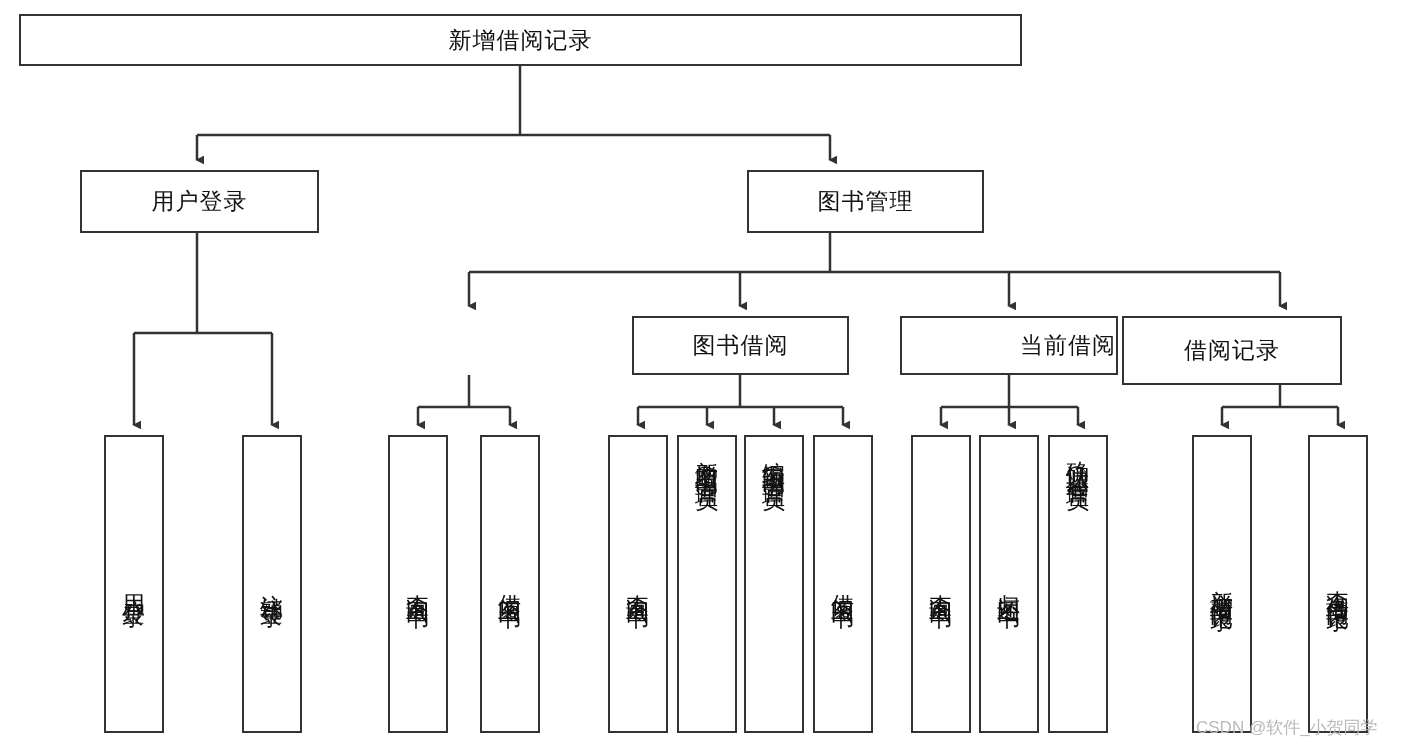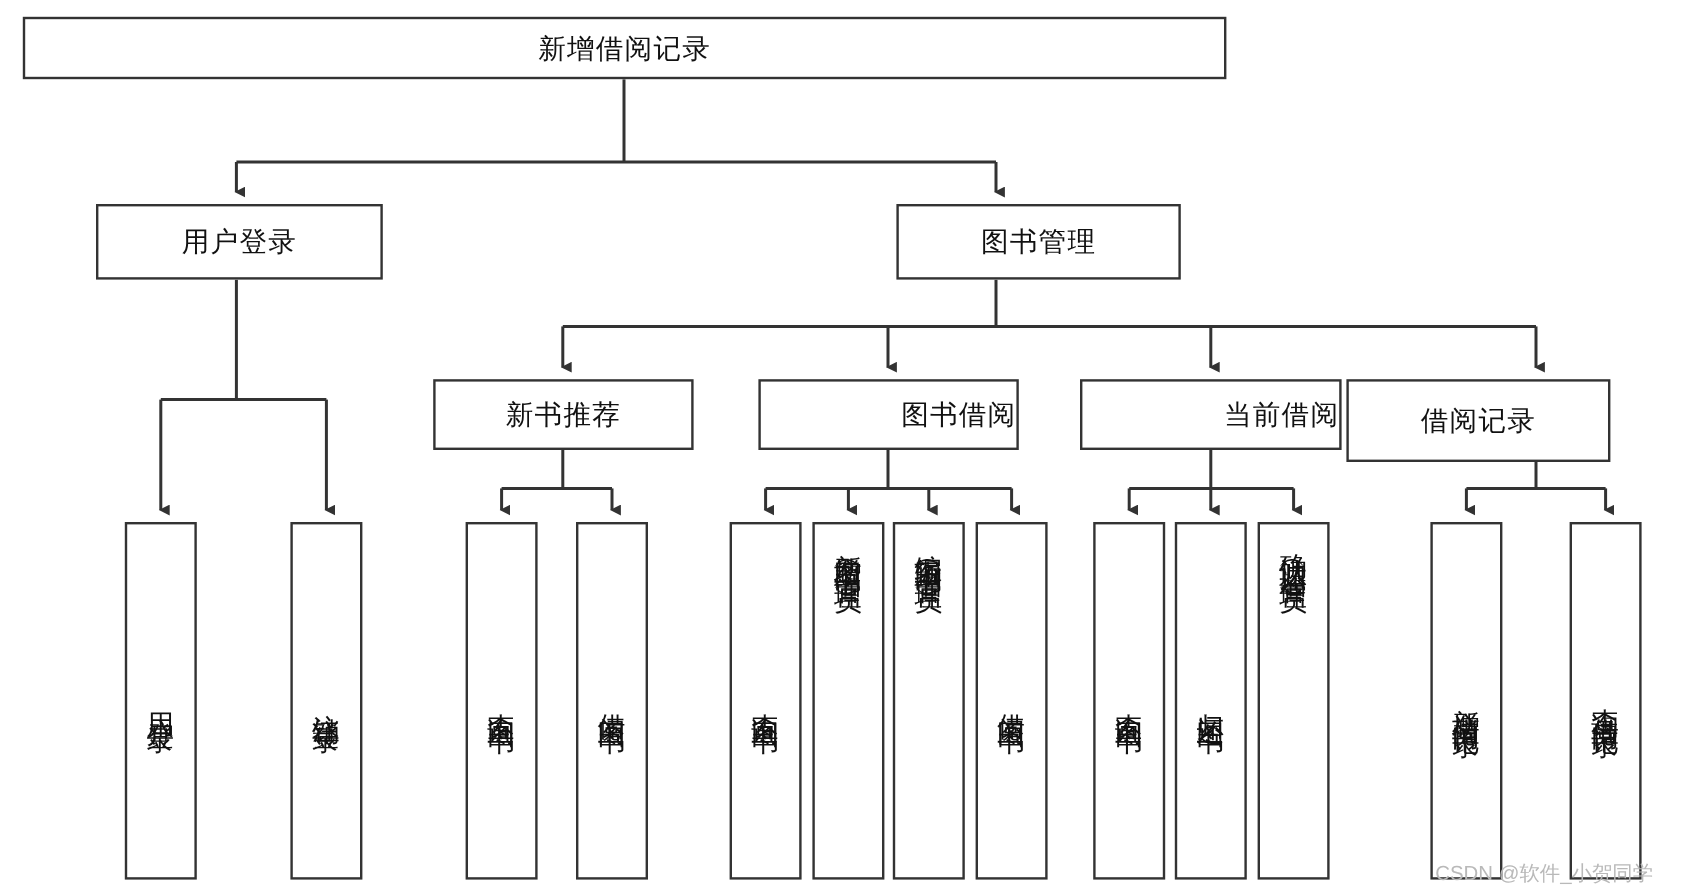--- a/index.html
+++ b/index.html
@@ -129,24 +129,21 @@
     <span>新增借阅记录</span>
   </div>
 
   <div class="node horiz" style="left:80px; top:170px; width:239px; height:63px;">
     <span>用户登录</span>
   </div>
   <div class="node horiz" style="left:747px; top:170px; width:237px; height:63px;">
     <span>图书管理</span>
   </div>
 
-  <div class="node horiz" style="left:361px; top:316px; width:217px; height:59px;">
-    <span>新书推荐</span>
-  </div>
-  <div class="node horiz" style="left:632px; top:316px; width:217px; height:59px;justify-content:flex-end;">
+  <div class="node horiz" style="left:632px; top:316px; width:217px; height:59px;">
     <span>图书借阅</span>
   </div>
   <div class="node horiz" style="left:900px; top:316px; width:218px; height:59px;justify-content:flex-end;">
     <span>当前借阅</span>
   </div>
   <div class="node horiz" style="left:1122px; top:316px; width:220px; height:69px;">
     <span>借阅记录</span>
   </div>
 
   <div class="node vert center" style="left:104px; top:435px; width:60px; height:298px;">

